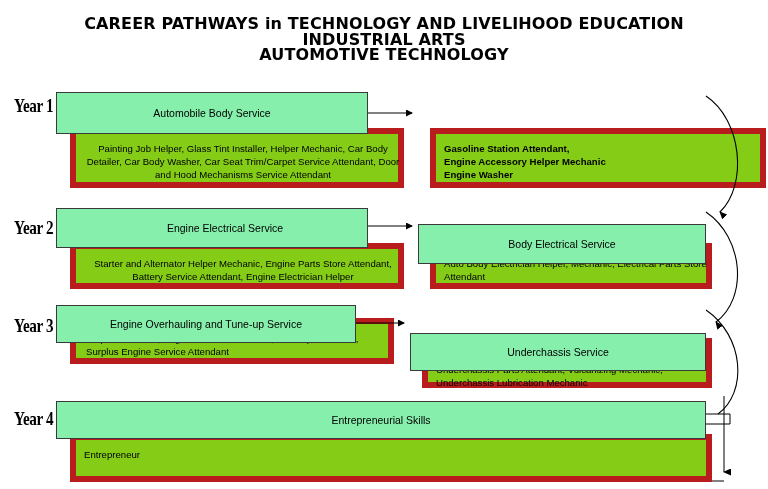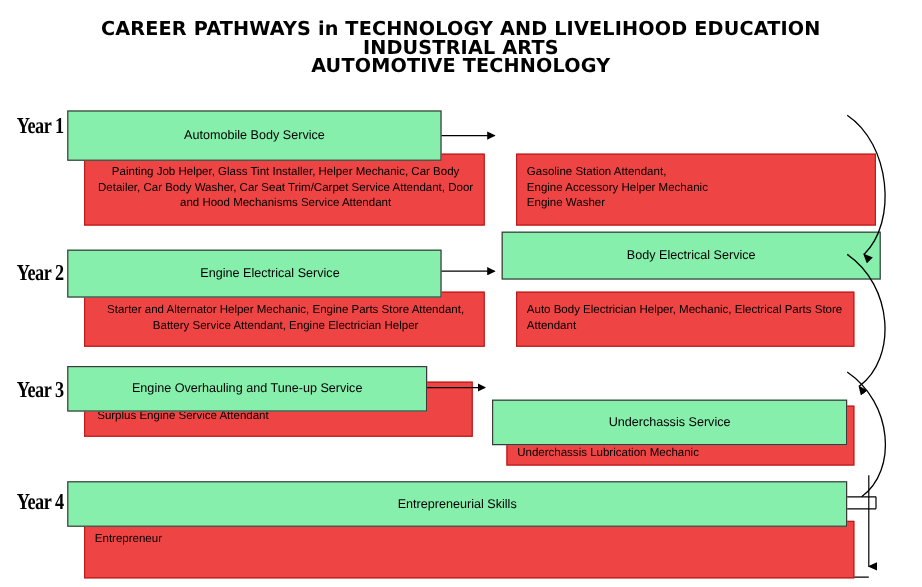--- a/index.html
+++ b/index.html
@@ -68,22 +68,22 @@
   .node-header-text {
     font-size: 10.5px;
     line-height: 13px;
     text-align: center;
     white-space: nowrap;
   }
 
   .node-body {
     position: absolute;
     box-sizing: border-box;
-    border: 1px solid #b91c1c;
-    background: #ef4444;
+    border: 6px solid #b91c1c;
+    background: #84cc16;
     z-index: 2;
   }
   .node-body-text {
     position: absolute;
     font-size: 9.6px;
     line-height: 13px;
     white-space: pre-line;
   }
   .body-center .node-body-text { text-align: center; }
   .body-left   .node-body-text { text-align: left; }
@@ -114,37 +114,37 @@
   <div class="year-label" style="left:14px; top:316px;">Year 3</div>
   <div class="year-label" style="left:14px; top:409px;">Year 4</div>
 
   <div class="node-body body-center" style="left:70px; top:128px; width:334px; height:60px;">
     <div class="node-body-text" style="left:10px; top:8px; width:314px;">Painting Job Helper, Glass Tint Installer, Helper Mechanic, Car Body Detailer, Car Body Washer, Car Seat Trim/Carpet Service Attendant, Door and Hood Mechanisms Service Attendant</div>
   </div>
   <div class="node-header" style="left:56px; top:92px; width:312px; height:42px;">
     <span class="node-header-text">Automobile Body Service</span>
   </div>
 
-  <div class="node-body body-left" style="left:430px; top:128px; width:300px; height:60px;">
+  <div class="node-body body-left" style="left:430px; top:128px; width:336px; height:60px;font-weight:bold;">
     <div class="node-body-text" style="left:8px; top:8px; width:266px;">Gasoline Station Attendant,
 Engine Accessory Helper Mechanic
 Engine Washer</div>
   </div>
 
   <div class="node-body body-center" style="left:70px; top:243px; width:334px; height:46px;">
     <div class="node-body-text" style="left:10px; top:8px; width:314px;">Starter and Alternator Helper Mechanic, Engine Parts Store Attendant, Battery Service Attendant, Engine Electrician Helper</div>
   </div>
   <div class="node-header" style="left:56px; top:208px; width:312px; height:40px;padding-left:26px;">
     <span class="node-header-text">Engine Electrical Service</span>
   </div>
 
   <div class="node-body body-left" style="left:430px; top:243px; width:282px; height:46px;">
     <div class="node-body-text" style="left:8px; top:8px; width:264px;">Auto Body Electrician Helper, Mechanic, Electrical Parts Store Attendant</div>
   </div>
-  <div class="node-header" style="left:418px; top:193px; width:316px; height:40px;">
+  <div class="node-header" style="left:418px; top:224px; width:288px; height:40px;">
     <span class="node-header-text">Body Electrical Service</span>
   </div>
 
   <div class="node-body body-center" style="left:70px; top:318px; width:324px; height:46px;">
     <div class="node-body-text" style="left:10px; top:8px; width:304px; text-align:left;">Helper Mechanic, Engine Service Mechanic, Tune-up Mechanic, Surplus Engine Service Attendant</div>
   </div>
   <div class="node-header" style="left:56px; top:305px; width:300px; height:38px;">
     <span class="node-header-text">Engine Overhauling and Tune-up Service</span>
   </div>
 

